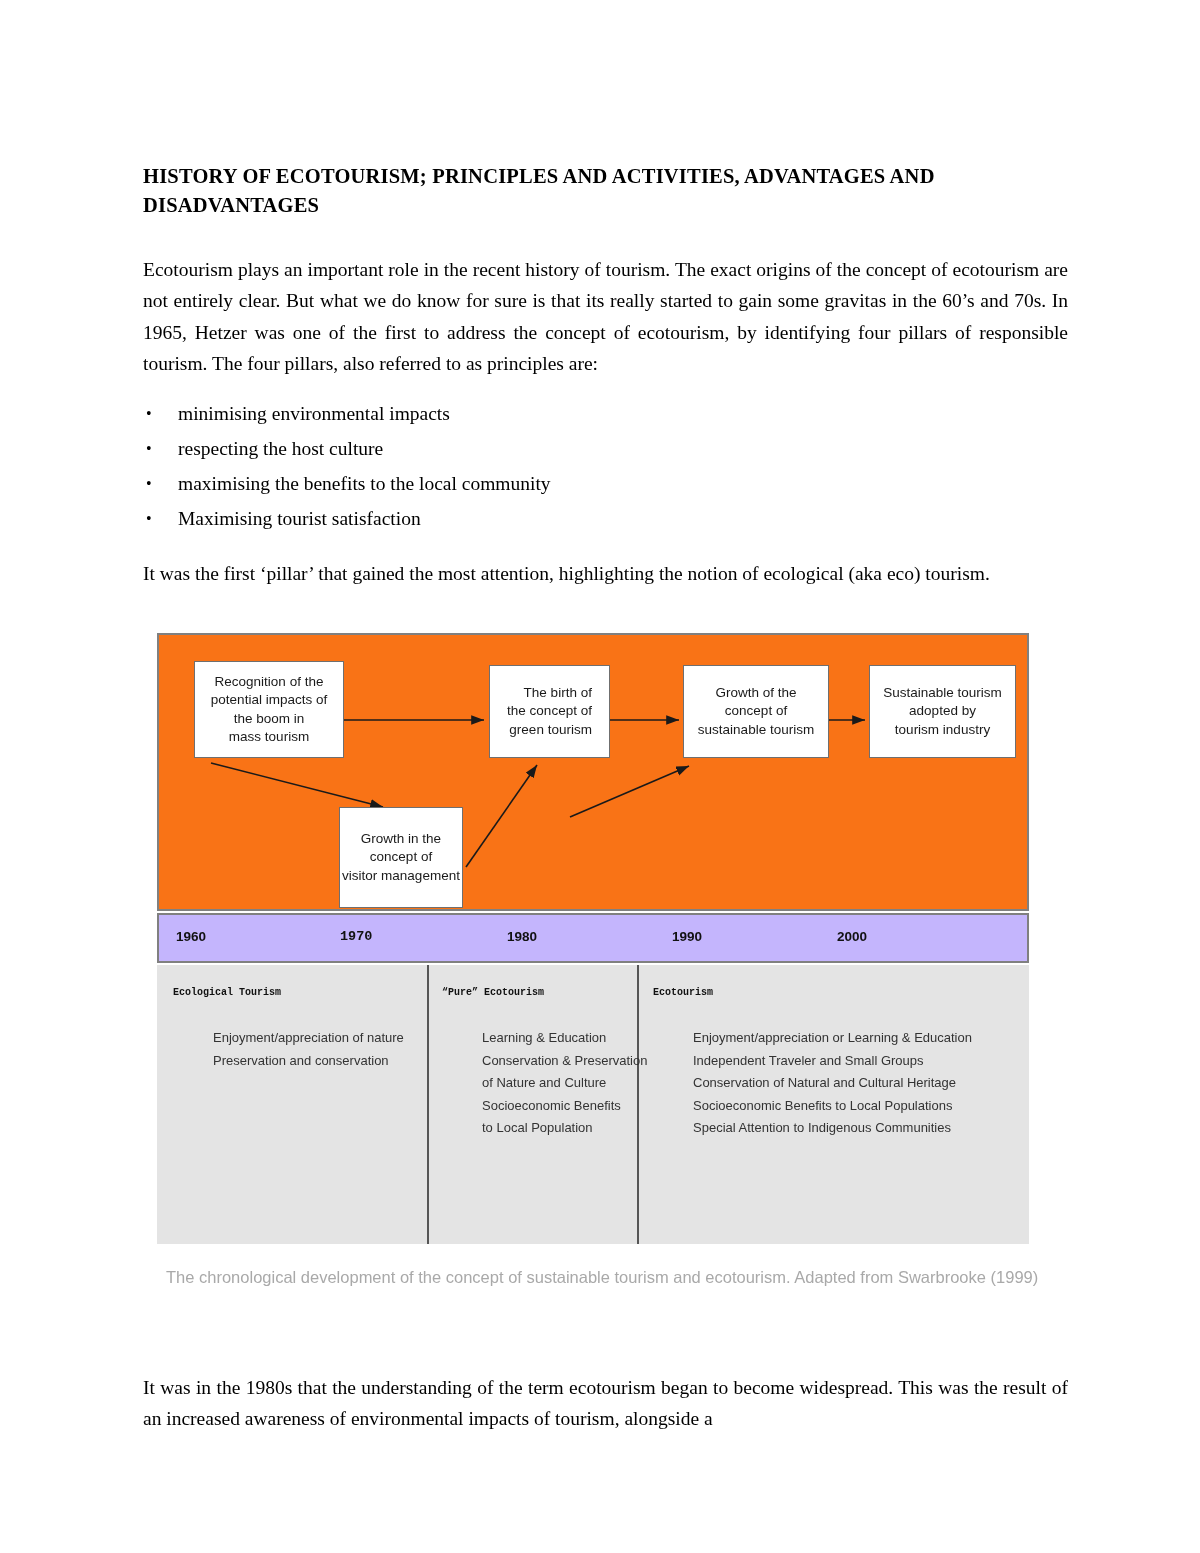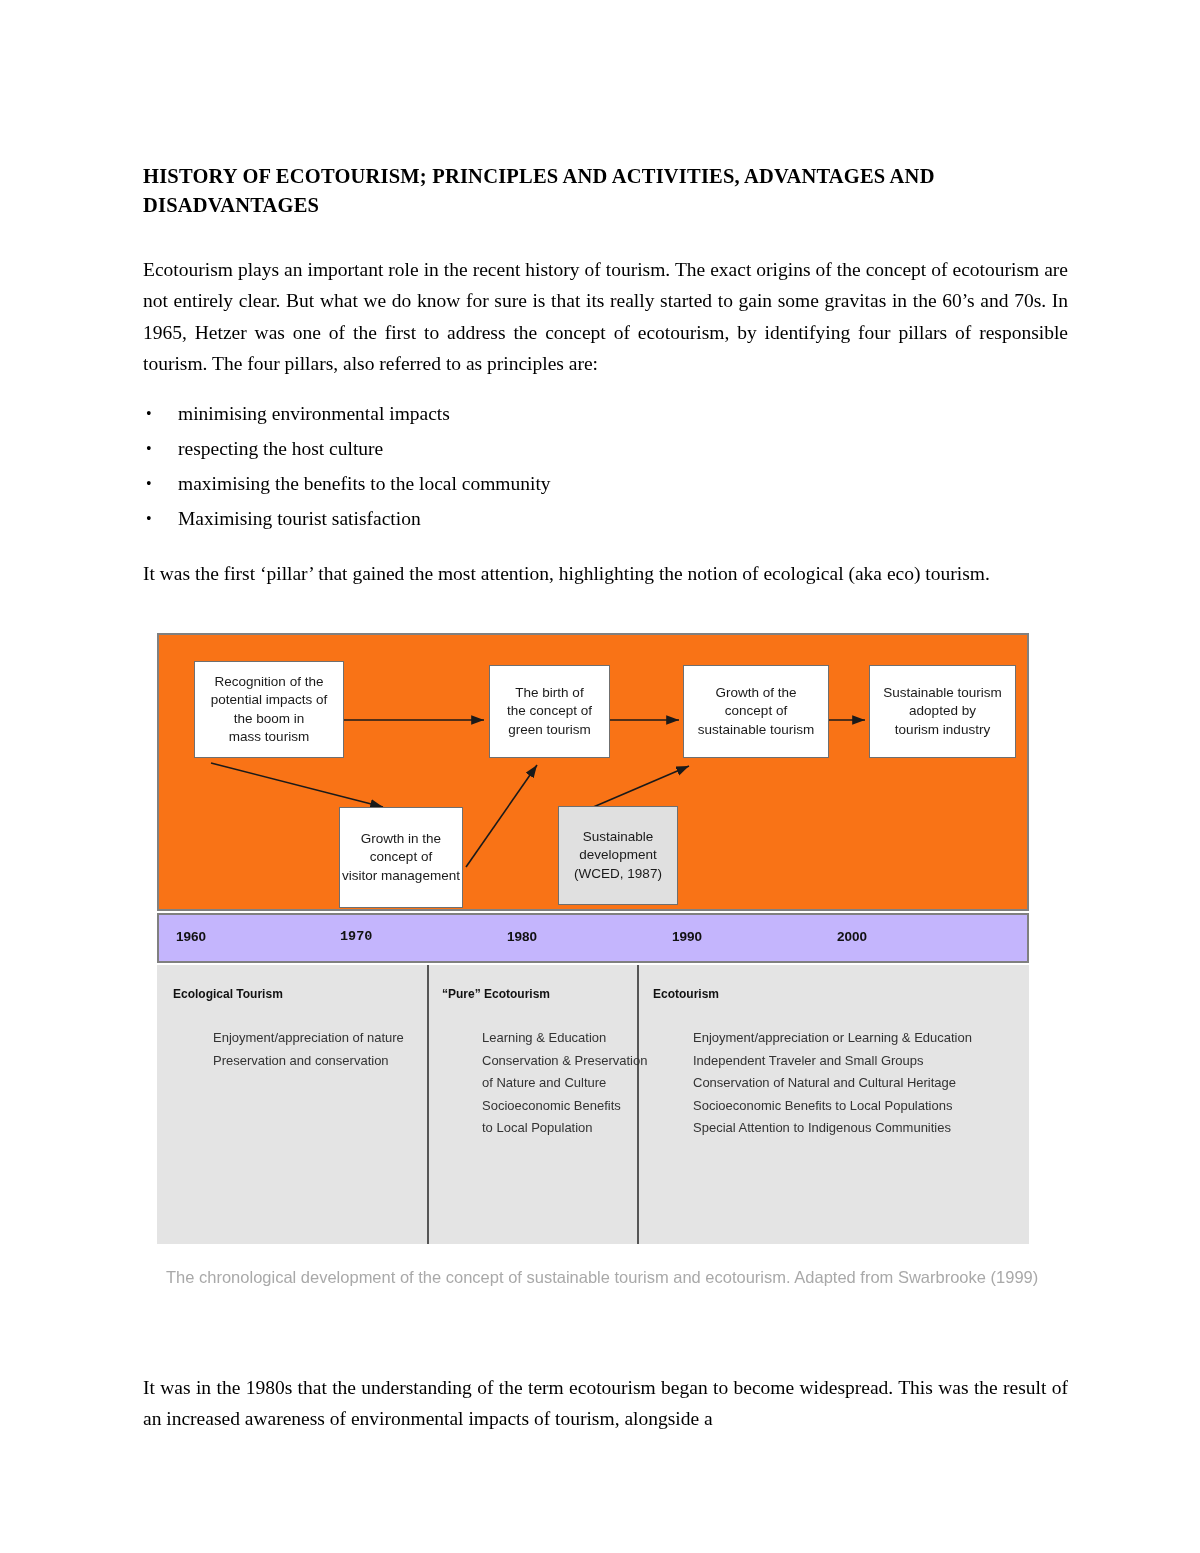--- a/index.html
+++ b/index.html
@@ -159,23 +159,24 @@
   }
   .col-divider {
     position: absolute;
     top: 0;
     width: 1.5px;
     height: 279px;
     background: #555555;
   }
   .col-head {
     position: absolute;
-    font-size: 12px;
+    font-size: 10px;
     font-weight: bold;
     color: #111111;
+    font-family: Liberation Mono, monospace;
   }
   .col-body {
     position: absolute;
     font-size: 13px;
     line-height: 22.5px;
     color: #333333;
     white-space: pre-line;
     margin-left: 40px;
   }
 
@@ -238,39 +239,36 @@
         <line x1="307" y1="232" x2="378" y2="130" stroke="#1a1a1a" stroke-width="1.6" marker-end="url(#ah)"></line>
 
         <line x1="411" y1="182" x2="530" y2="131" stroke="#1a1a1a" stroke-width="1.6" marker-end="url(#ah)"></line>
       </svg>
 
       <div class="node" style="left:35px; top:26px; width:150px; height:97px;">Recognition of the
 potential impacts of
 the boom in
 mass tourism</div>
 
-      <div class="node" style="left:330px; top:30px; width:121px; height:93px;">The birth of
+      <div class="node" style="left:330px; top:30px; width:121px; height:93px;text-align:right;">The birth of
 the concept of
 green tourism</div>
 
       <div class="node" style="left:524px; top:30px; width:146px; height:93px;">Growth of the
 concept of
 sustainable tourism</div>
 
       <div class="node" style="left:710px; top:30px; width:147px; height:93px;">Sustainable tourism
 adopted by
 tourism industry</div>
 
       <div class="node" style="left:180px; top:172px; width:124px; height:101px;">Growth in the
 concept of
 visitor management</div>
 
-      <div class="node shaded" style="left:399px; top:171px; width:120px; height:99px;">Sustainable
-development
-(WCED, 1987)</div>
     </div>
 
     <div class="fig-timeline">
       <span class="tick" style="left:17px;">1960</span>
       <span class="tick" style="left:181px;font-family:Liberation Mono, monospace;">1970</span>
       <span class="tick" style="left:348px;">1980</span>
       <span class="tick" style="left:513px;">1990</span>
       <span class="tick" style="left:678px;">2000</span>
     </div>
 

